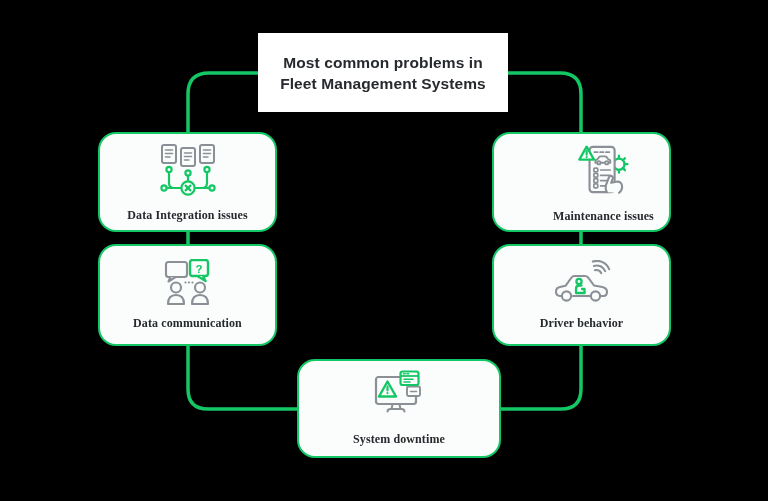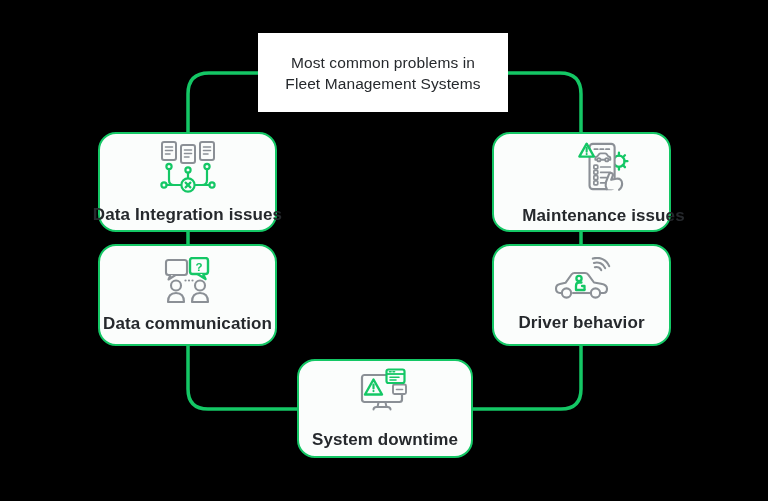--- a/index.html
+++ b/index.html
@@ -1,34 +1,34 @@
 <!DOCTYPE html>
 <html><head>
 <meta charset="utf-8">
 <style>
   html,body{margin:0;padding:0;background:#000;}
   .stage{position:relative;width:768px;height:501px;background:#000;overflow:hidden;
          font-family:"Liberation Sans",sans-serif;}
   .connectors{position:absolute;left:0;top:0;}
   .title-box{position:absolute;left:258px;top:33px;width:250px;height:79px;background:#ffffff;
              display:flex;align-items:center;justify-content:center;}
-  .title-text{width:220px;text-align:center;font-weight:normal;font-size:15.5px;line-height:21px;
+  .title-text{width:220px;text-align:center;font-weight:bold;font-size:15.5px;line-height:21px;
               color:#26292d;letter-spacing:.1px;}
   .card{position:absolute;background:#fbfdfc;border:2px solid #14c765;border-radius:18px;
         box-sizing:border-box;display:flex;flex-direction:column;align-items:center;
         justify-content:center;}
-  .card .label{font-weight:bold;font-size:17px;color:#26292d;margin-top:10px;letter-spacing:.1px;
-               white-space:nowrap;}
+  .card .label{font-weight:bold;font-size:12px;color:#26292d;margin-top:10px;letter-spacing:.1px;
+               white-space:nowrap;font-family:Liberation Serif, serif;}
   .icon{display:block;}
   
   #card-0{left:98px;top:132px;width:179px;height:100px;}
   #card-1{left:492px;top:132px;width:179px;height:100px;padding-left:44px;}
   #card-2{left:98px;top:244px;width:179px;height:102px;}
   #card-3{left:492px;top:244px;width:179px;height:102px;text-align:center;}
-  #card-4{left:297px;top:359px;width:176px;height:99px;}
+  #card-4{left:297px;top:359px;width:204px;height:99px;}
 </style>
 </head>
 <body>
 
 <div class="stage">
 
   <svg class="connectors" width="768" height="501" viewBox="0 0 768 501">
     <g fill="none" stroke="#14c765" stroke-width="3.5" stroke-linejoin="round">
       <path d="M258 73 H209 Q188 73 188 94 V133"></path>
       <path d="M508 73 H560 Q581 73 581 94 V133"></path>

